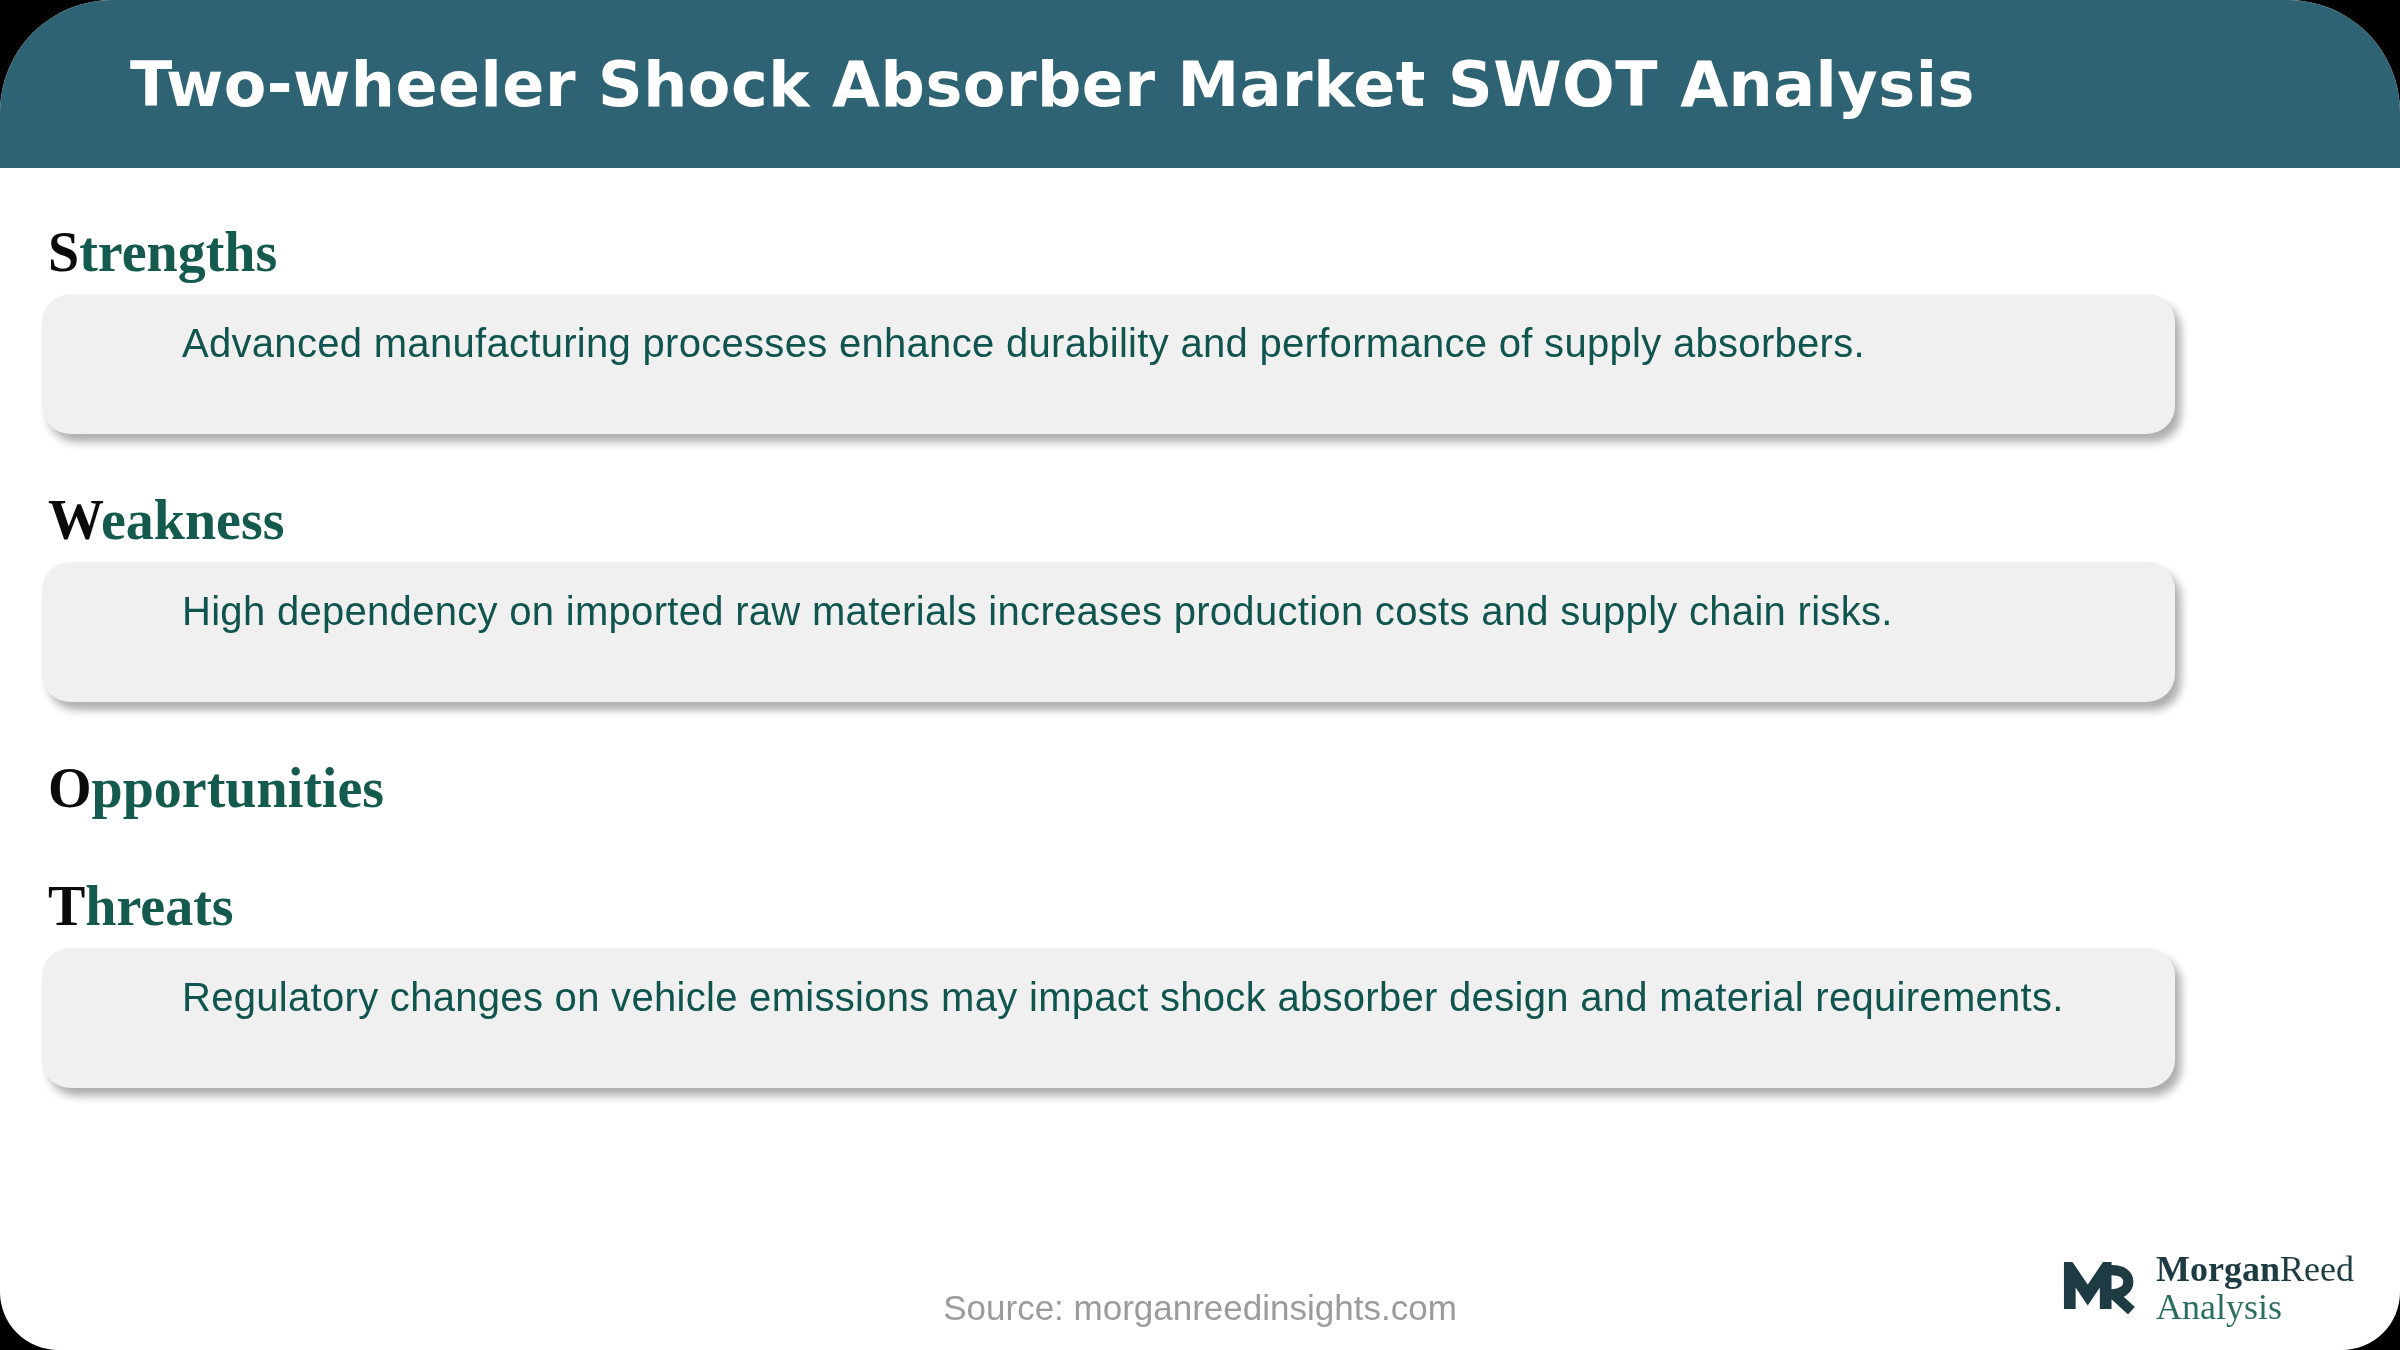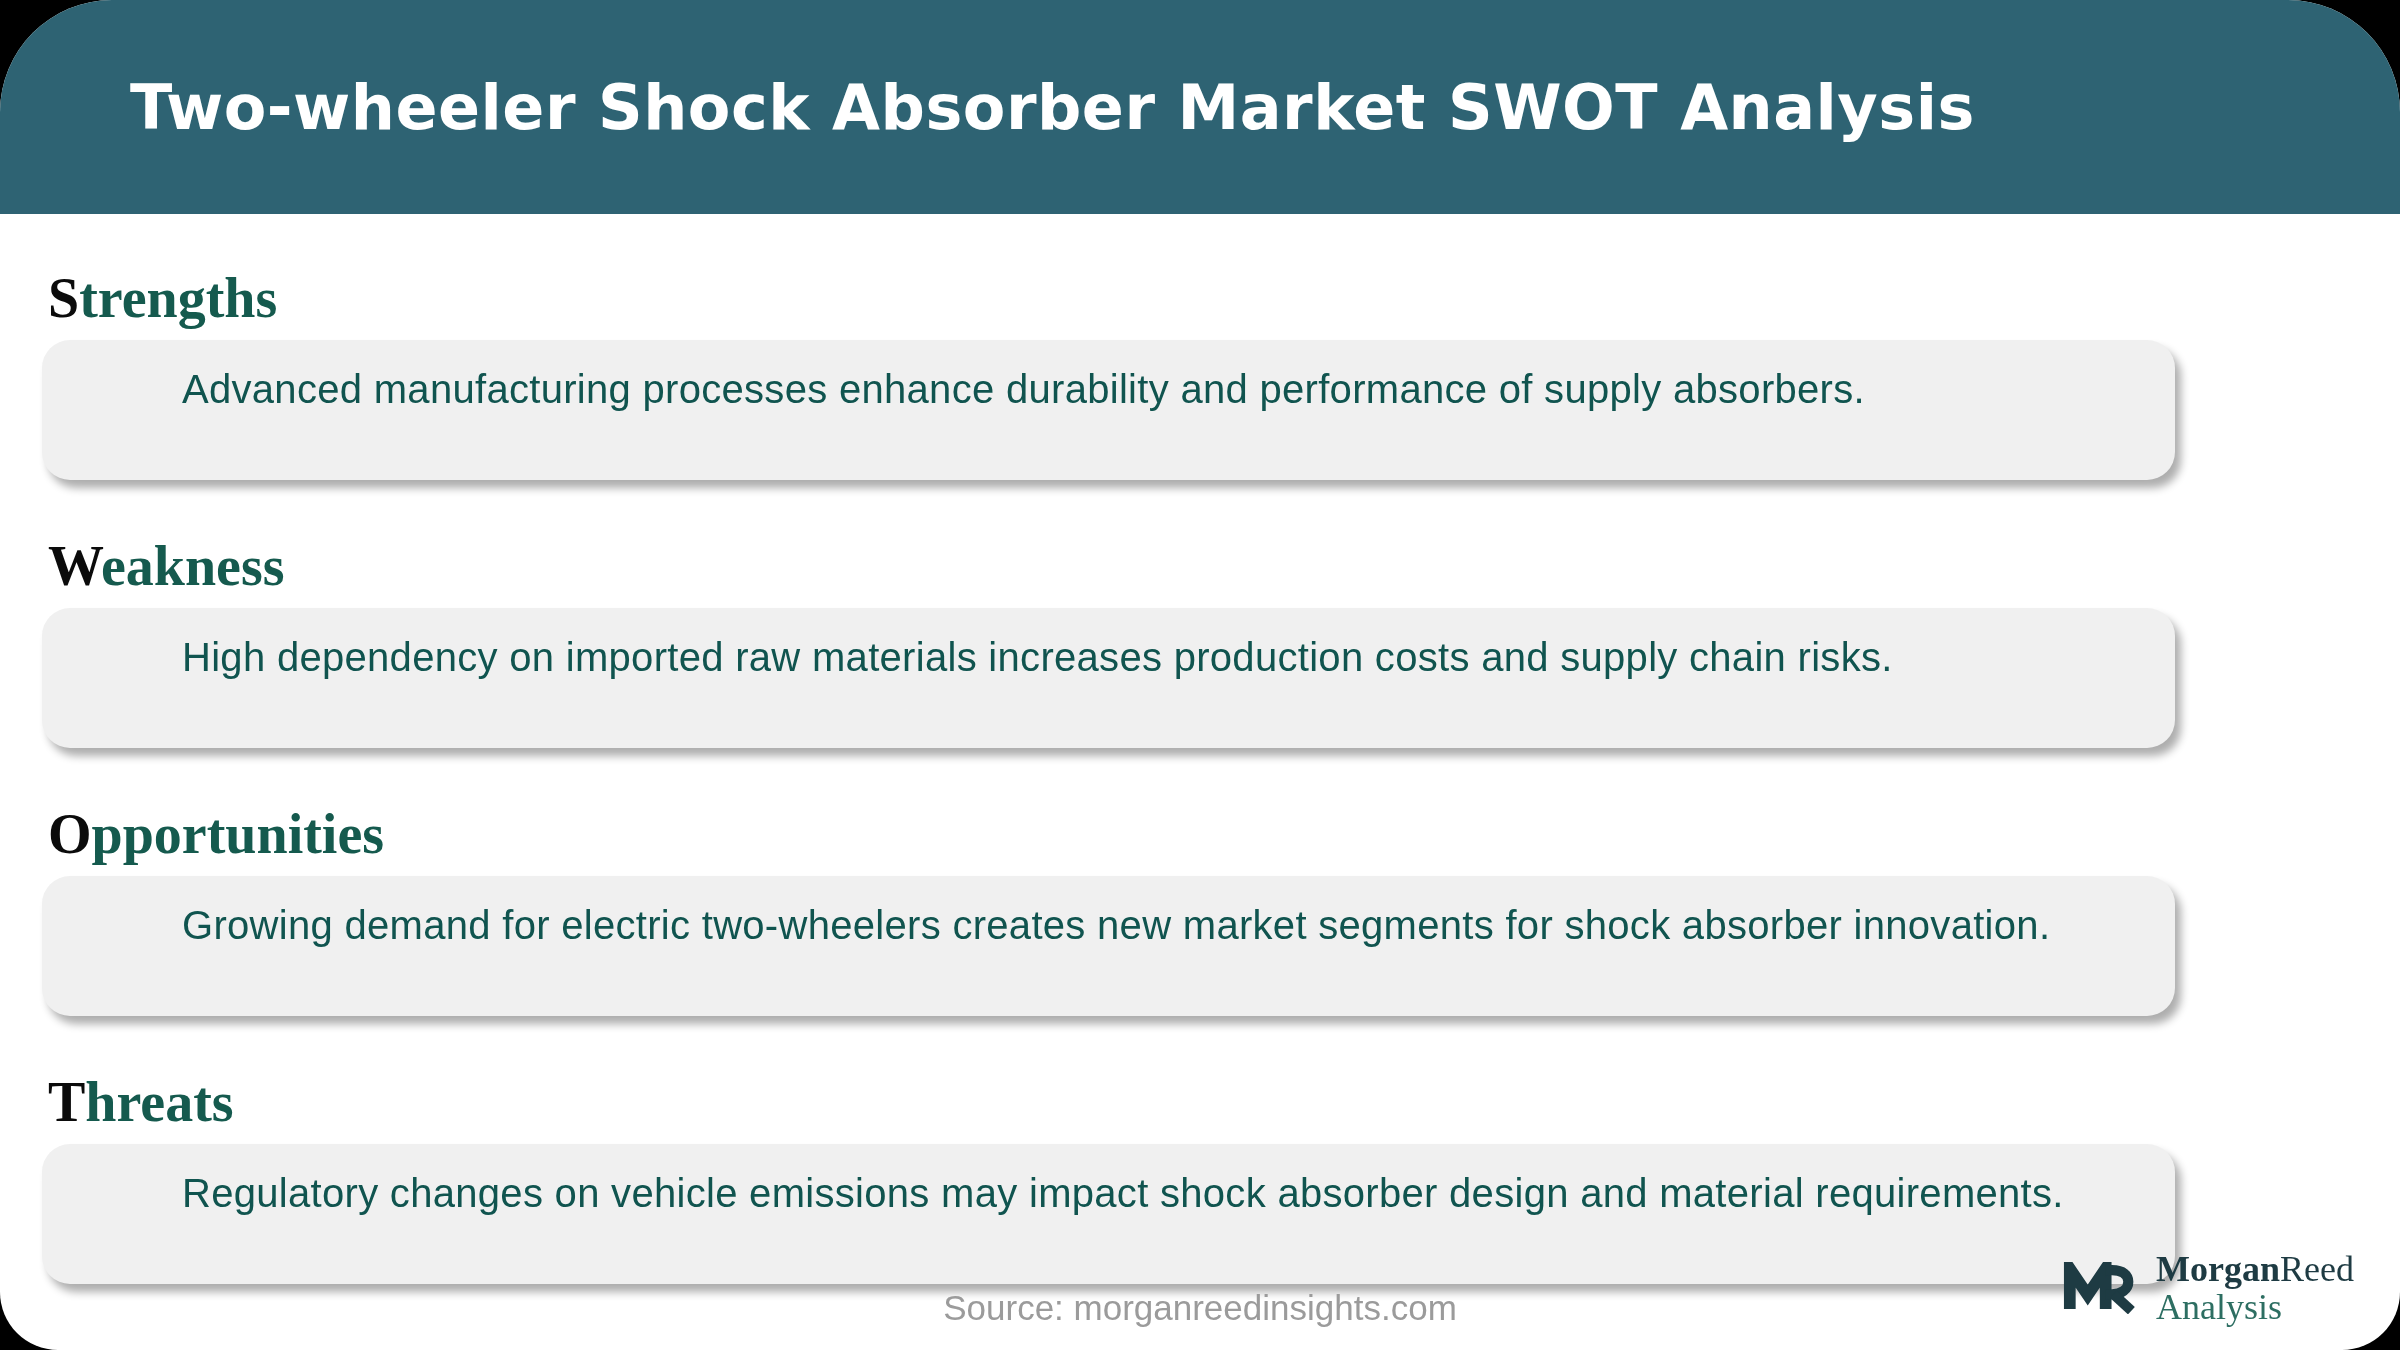--- a/index.html
+++ b/index.html
@@ -23,21 +23,21 @@
     font-family:"Liberation Sans","DejaVu Sans",sans-serif;
   }
   .page{
     position:relative;
     width:2400px;height:1350px;
     background:var(--card-bg);
     border-radius:112px 112px 58px 58px;
     overflow:hidden;
   }
   .header{
-    height:214px;
+    height:168px;
     background:var(--header-bg);
     display:flex;
     align-items:center;
     padding-left:130px;
   }
   .header h1{
     margin:0;
     font-family:"DejaVu Sans","Liberation Sans",sans-serif;
     font-size:62px;
     font-weight:800;
@@ -121,23 +121,20 @@
 
     <section class="swot-section">
       <h2 class="swot-heading">Weakness</h2>
       <div class="swot-box">
         <p>High dependency on imported raw materials increases production costs and supply chain risks.</p>
       </div>
     </section>
 
     <section class="swot-section">
       <h2 class="swot-heading">Opportunities</h2>
-      <div class="swot-box">
-        <p>Growing demand for electric two-wheelers creates new market segments for shock absorber innovation.</p>
-      </div>
     </section>
 
     <section class="swot-section">
       <h2 class="swot-heading">Threats</h2>
       <div class="swot-box">
         <p>Regulatory changes on vehicle emissions may impact shock absorber design and material requirements.</p>
       </div>
     </section>
 
   </main>

